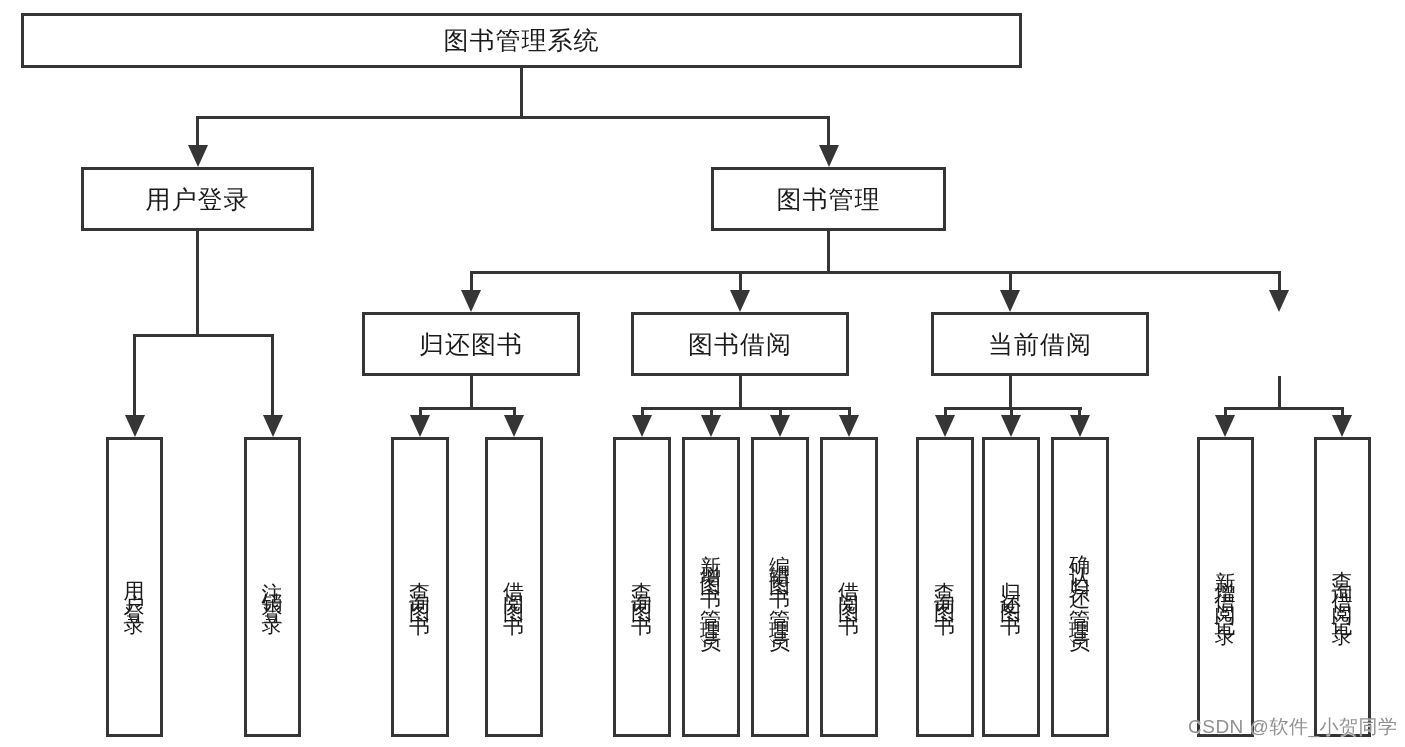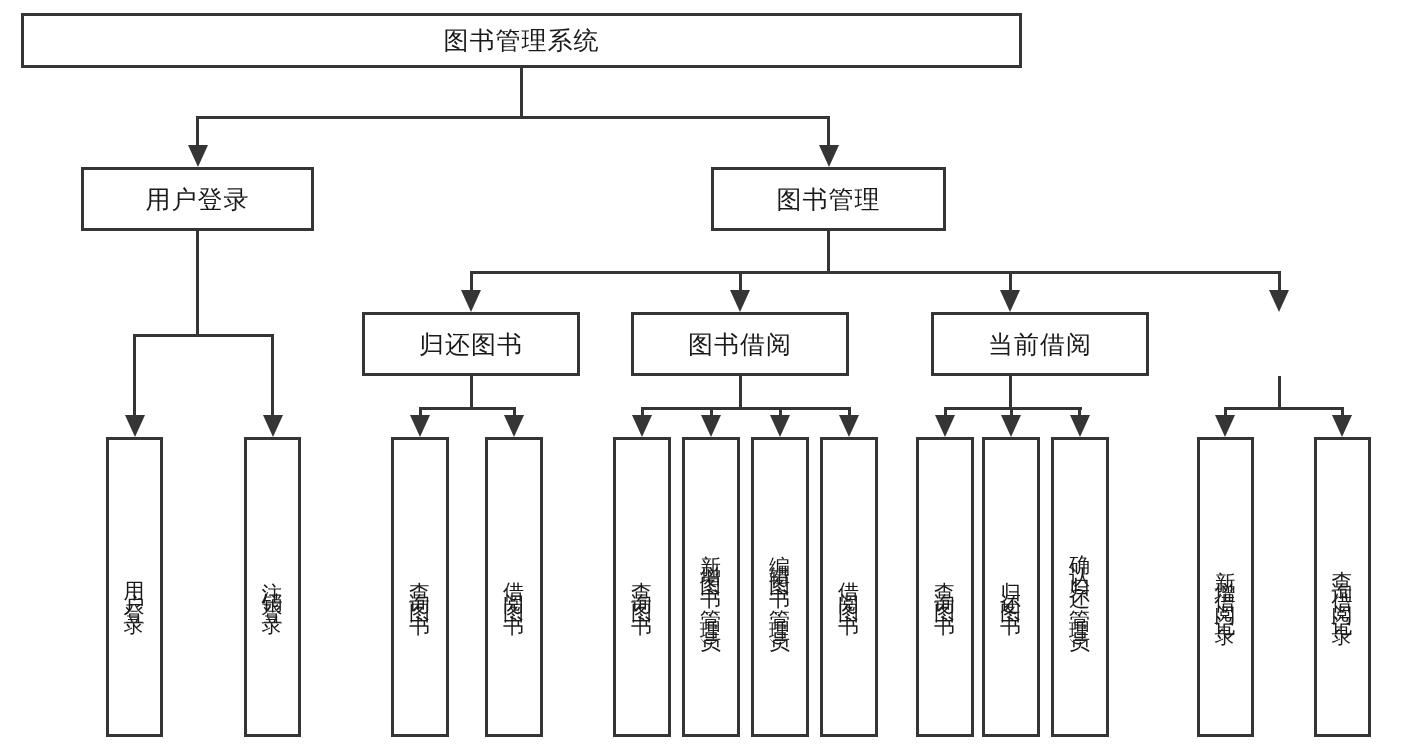--- a/index.html
+++ b/index.html
@@ -160,14 +160,15 @@
   <div class="vline" style="left:1078px;top:410px;width:3px;height:7px;"></div>
   <div class="arrow" style="left:1070px;top:415px;"></div>
 
   <div class="vline" style="left:1278px;top:376px;width:3px;height:33px;"></div>
   <div class="hline" style="left:1224px;top:407px;width:120px;height:3px;"></div>
   <div class="vline" style="left:1224px;top:410px;width:3px;height:7px;"></div>
   <div class="arrow" style="left:1215px;top:415px;"></div>
   <div class="vline" style="left:1341px;top:410px;width:3px;height:7px;"></div>
   <div class="arrow" style="left:1332px;top:415px;"></div>
 
+  <div class="watermark">CSDN @软件_小贺同学</div>
 
 </div>
 
 </body></html>

